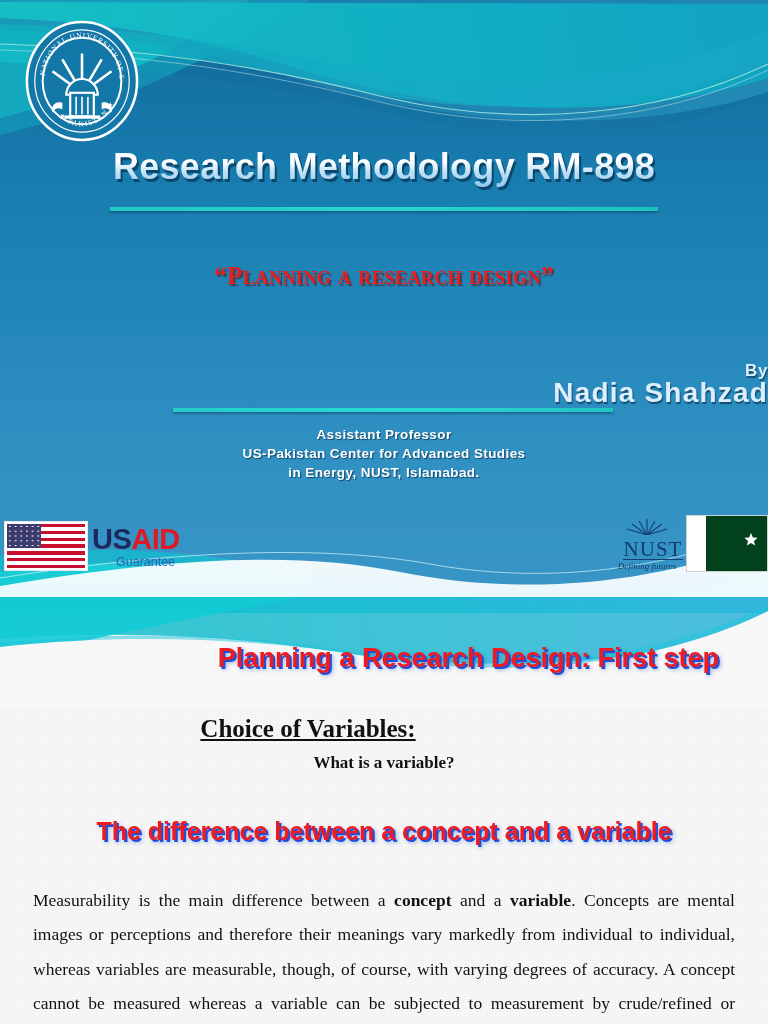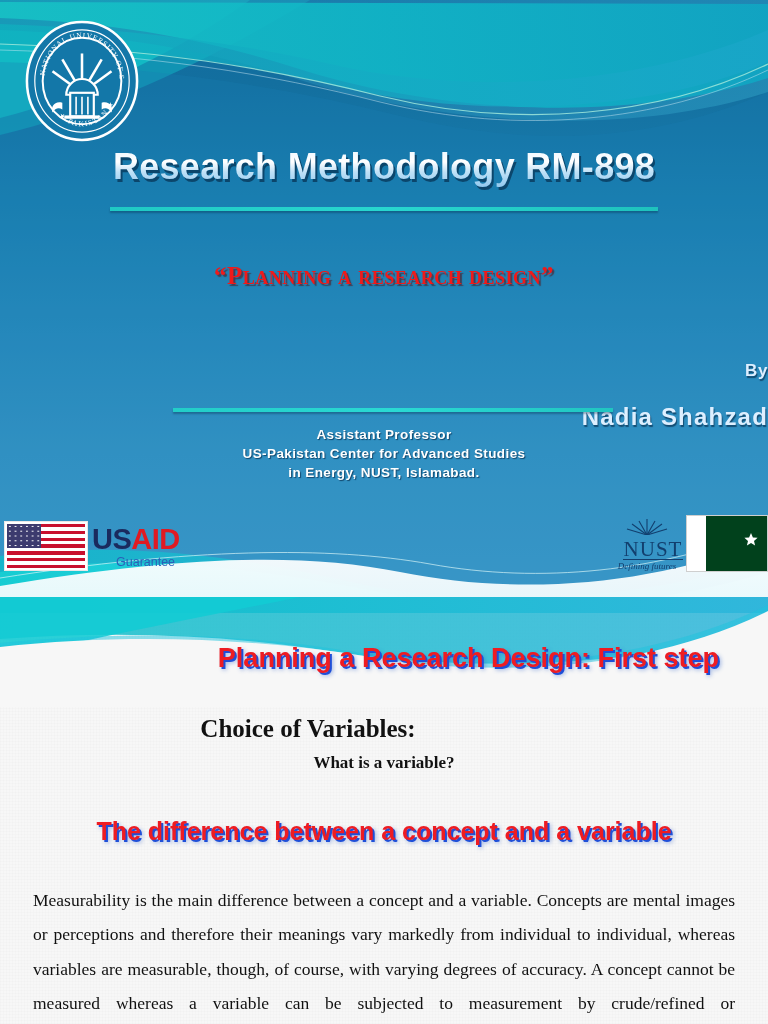--- a/index.html
+++ b/index.html
@@ -46,21 +46,21 @@
     text-shadow:2px 2px 1px rgba(90,10,10,.55);
     white-space:nowrap;
     margin-top:32px;
   }
   .s1-by{
     position:absolute;left:0;top:360px;width:768px;text-align:right;
     font-size:17px;font-weight:bold;color:#ddefff;
     text-shadow:1px 2px 1px rgba(8,50,82,.7);
     line-height:22px;letter-spacing:.6px;
   }
-  .s1-by .name{font-size:24px;letter-spacing:1.2px;margin-top:24px;}
+  .s1-by .name{font-size:28px;letter-spacing:1.2px;}
   .s1-rule2{
     position:absolute;left:173px;top:408px;width:440px;height:4px;
     background:linear-gradient(90deg,#22cdc8,#2ad9d3 50%,#20c6c1);
     box-shadow:0 2px 2px rgba(5,40,70,.35);
   }
   .s1-affil{
     position:absolute;left:0;top:425px;width:768px;text-align:center;
     font-size:13.5px;font-weight:bold;color:#ffffff;
     text-shadow:1px 1px 1px rgba(10,55,90,.85);
     line-height:19px;letter-spacing:.4px;
@@ -98,38 +98,38 @@
   .s2-deco{position:absolute;left:0;top:0;width:768px;height:110px;}
 
   .s2-head{
     position:absolute;left:0;top:46px;width:719px;text-align:right;
     font-size:27px;font-weight:bold;color:#ee1c22;
     text-shadow:2px 2px 0 #1f4fd8, 3px 3px 4px rgba(40,90,200,.45);
     letter-spacing:0px;white-space:nowrap;
   }
   .s2-h2{
     position:absolute;left:0;top:118px;width:616px;text-align:center;
-    font-family:"Liberation Serif",serif;font-size:25px;font-weight:bold;color:#111;
+    font-family:"Liberation Serif",serif;font-size:25px;font-weight:bold;color:#111;text-decoration:underline;
   }
   .s2-h3{
     position:absolute;left:0;top:156px;width:768px;text-align:center;
     font-family:"Liberation Serif",serif;font-size:17px;font-weight:bold;color:#111;
   }
   .s2-head2{
     position:absolute;left:0;top:220px;width:768px;text-align:center;
     font-size:25px;font-weight:bold;color:#ee1c22;
     text-shadow:2px 2px 0 #1f4fd8, 3px 3px 4px rgba(40,90,200,.45);
     white-space:nowrap;
   }
   .s2-body{
     position:absolute;left:33px;top:268px;width:702px;
     font-family:"Liberation Serif",serif;font-size:17.5px;color:#111;
     text-align:justify;line-height:34.5px;
   }
-  .s2-body b{font-weight:normal;}
+  .s2-body b{font-weight:bold;}
 </style>
 </head>
 <body>
 
 <div class="page">
 
   <div class="slide1">
 
     <svg class="s1-deco" viewBox="0 0 768 597" preserveAspectRatio="none">
       <defs>

